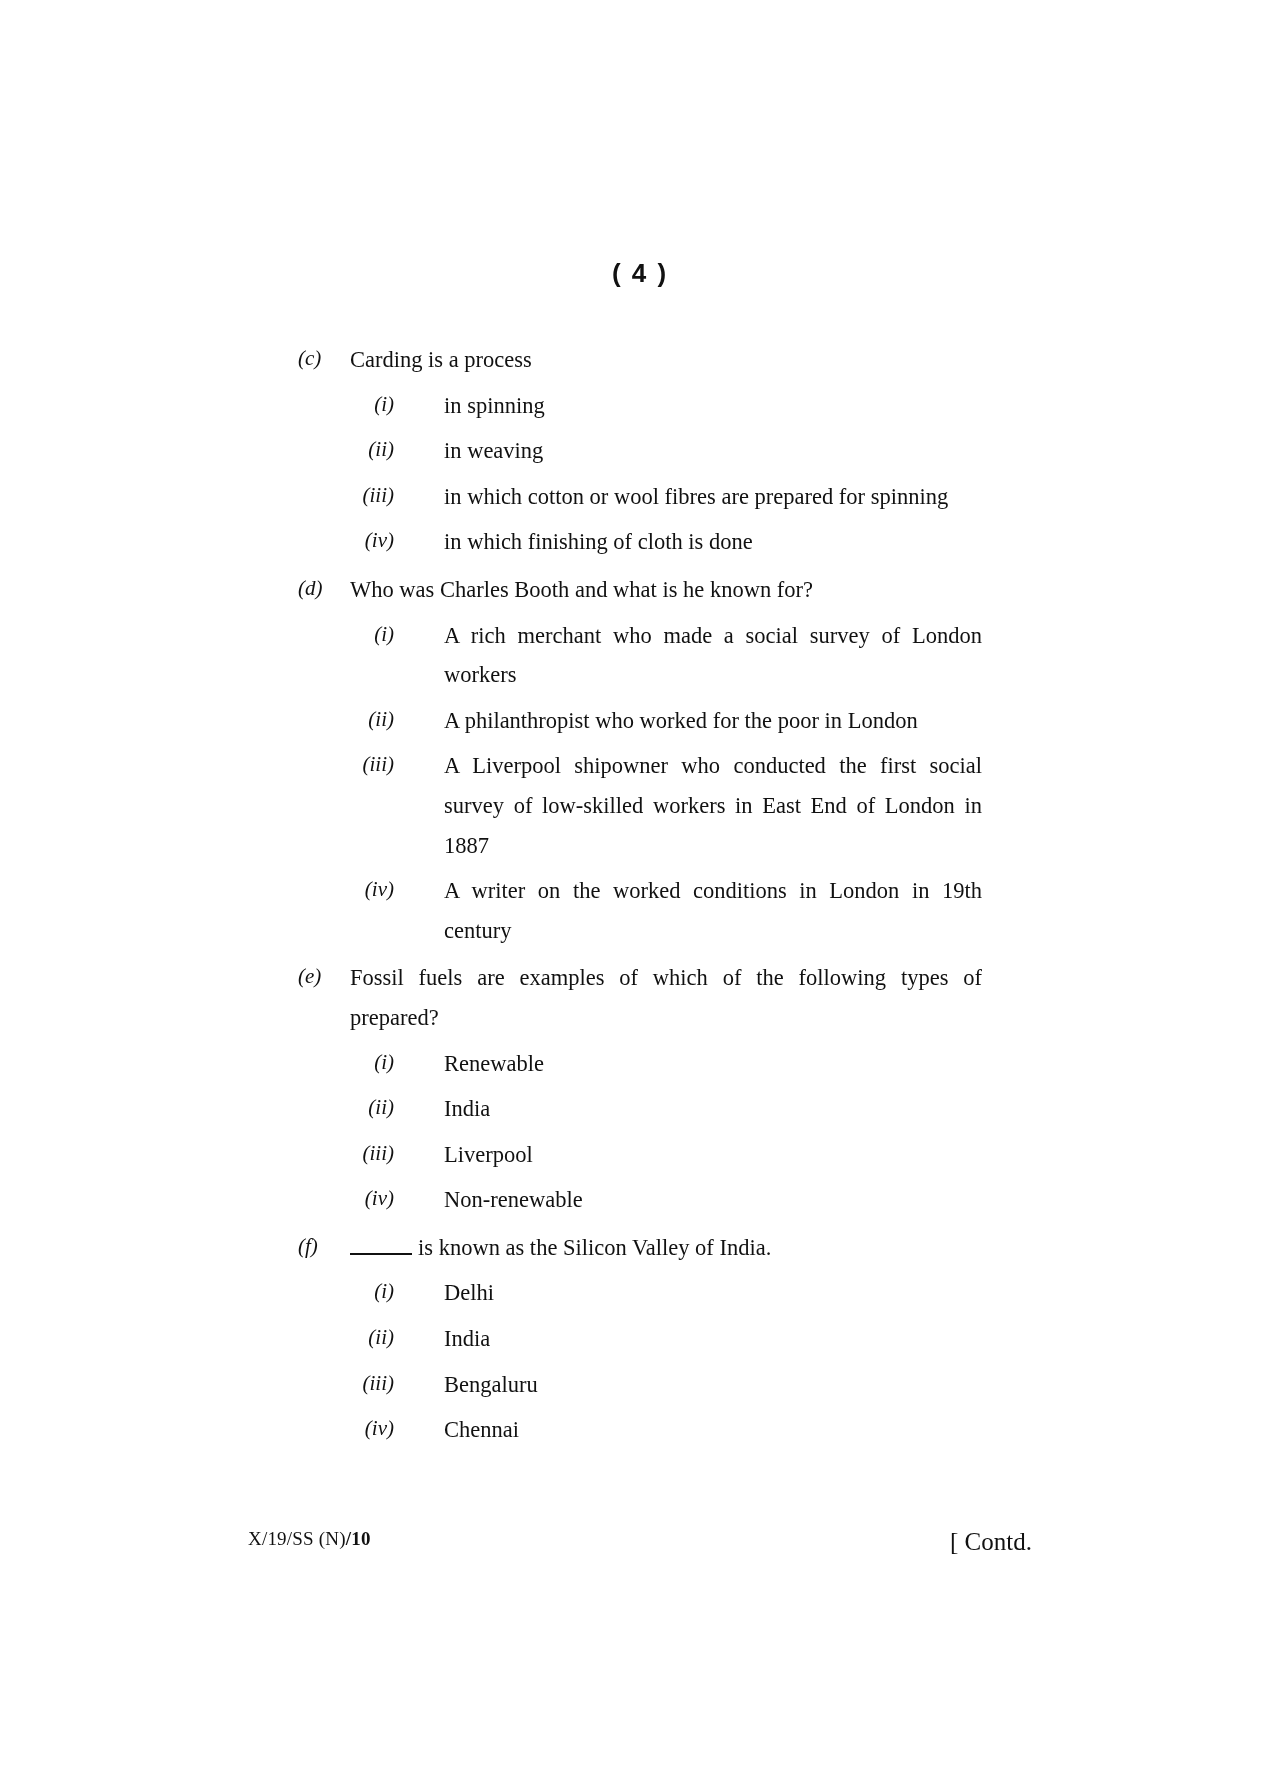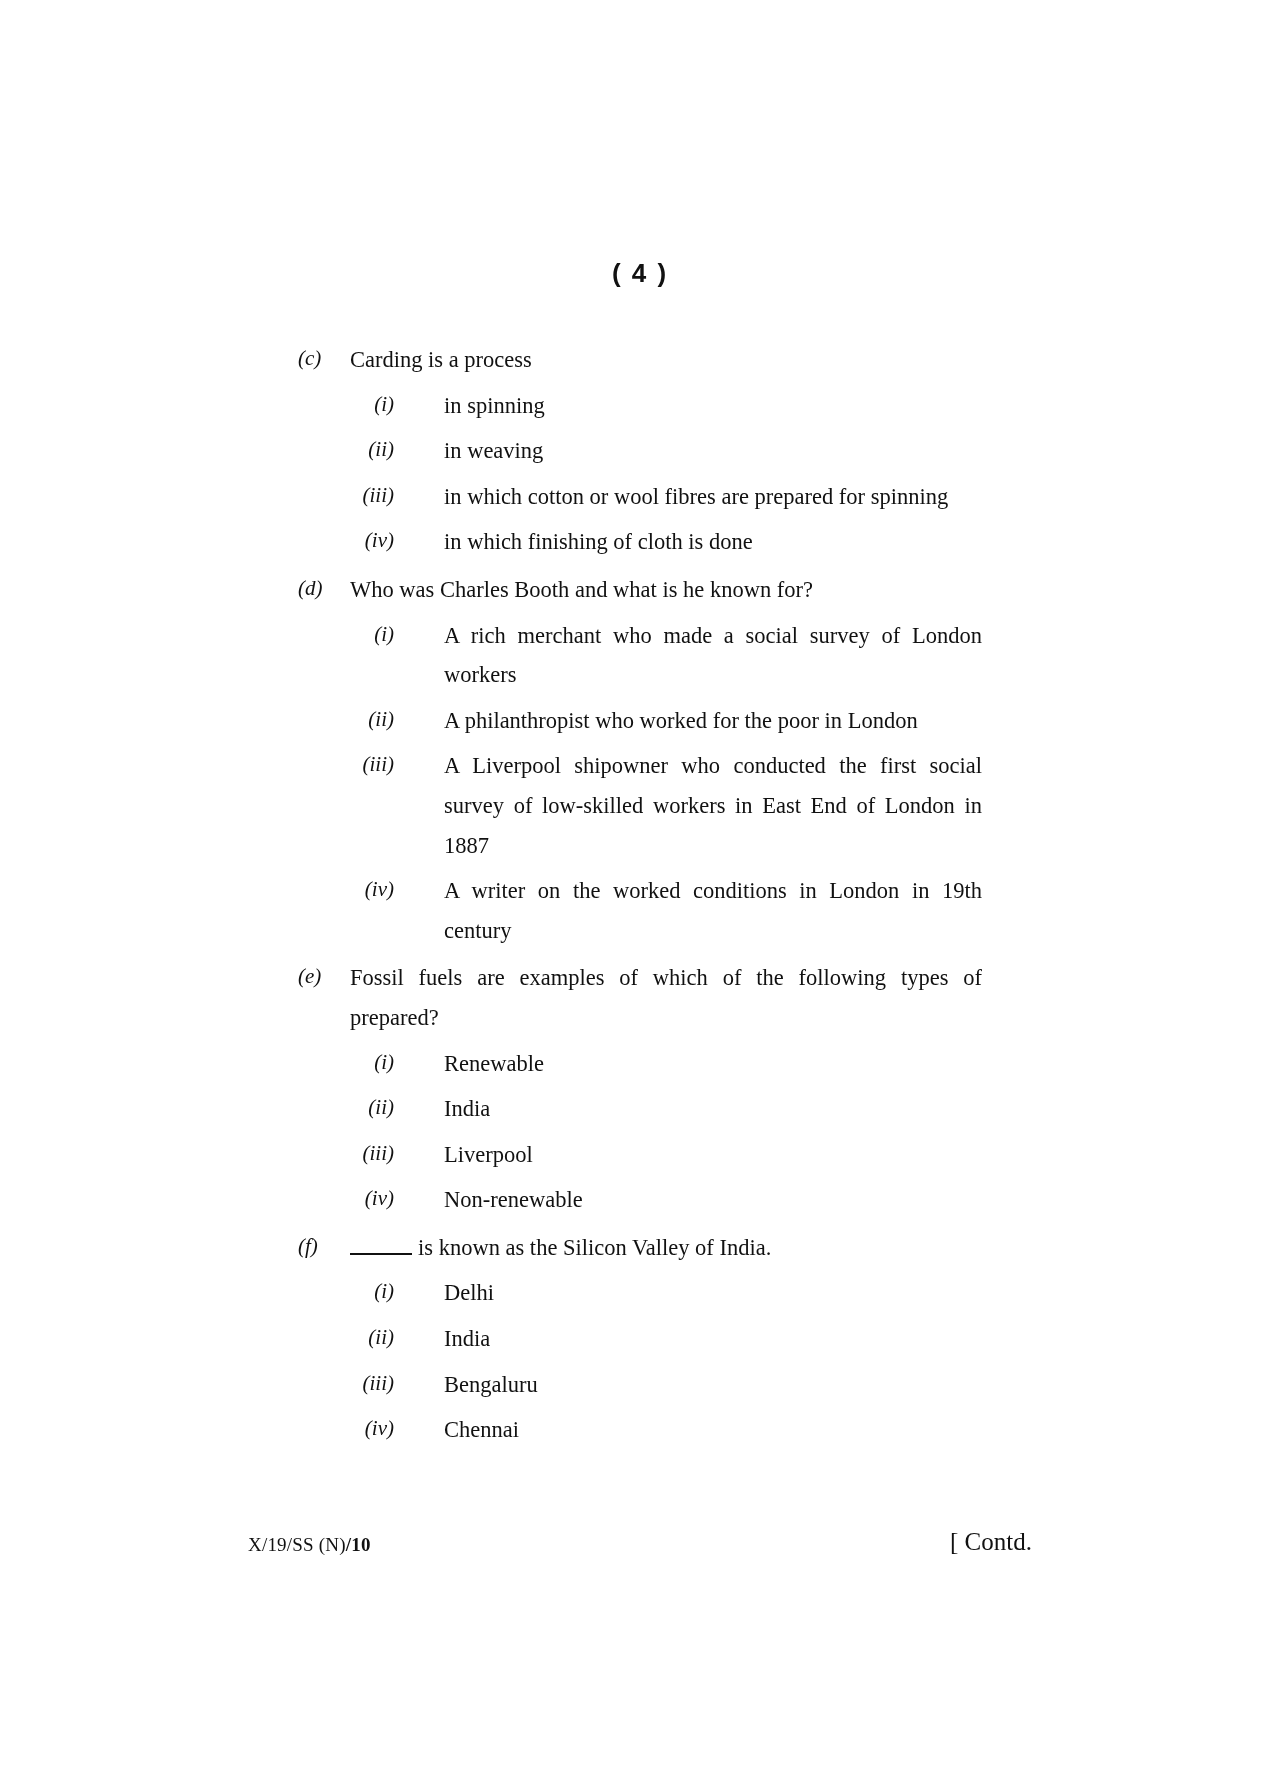--- a/index.html
+++ b/index.html
@@ -94,21 +94,21 @@
   }
 
   
   .footer {
     position: absolute;
     left: 248px;
     right: 248px;
     top: 1528px;
     display: flex;
     justify-content: space-between;
-    align-items: flex-end;
+    align-items: flex-start;
     font-size: 19px;
     color: #111;
   }
   .footer-code { letter-spacing: 0.2px; }
   .footer-code .bold { font-weight: bold; }
   .footer-contd { font-size: 25px; }
 
   .spacer-sm { height: 6px; }
 </style>
 </head>

